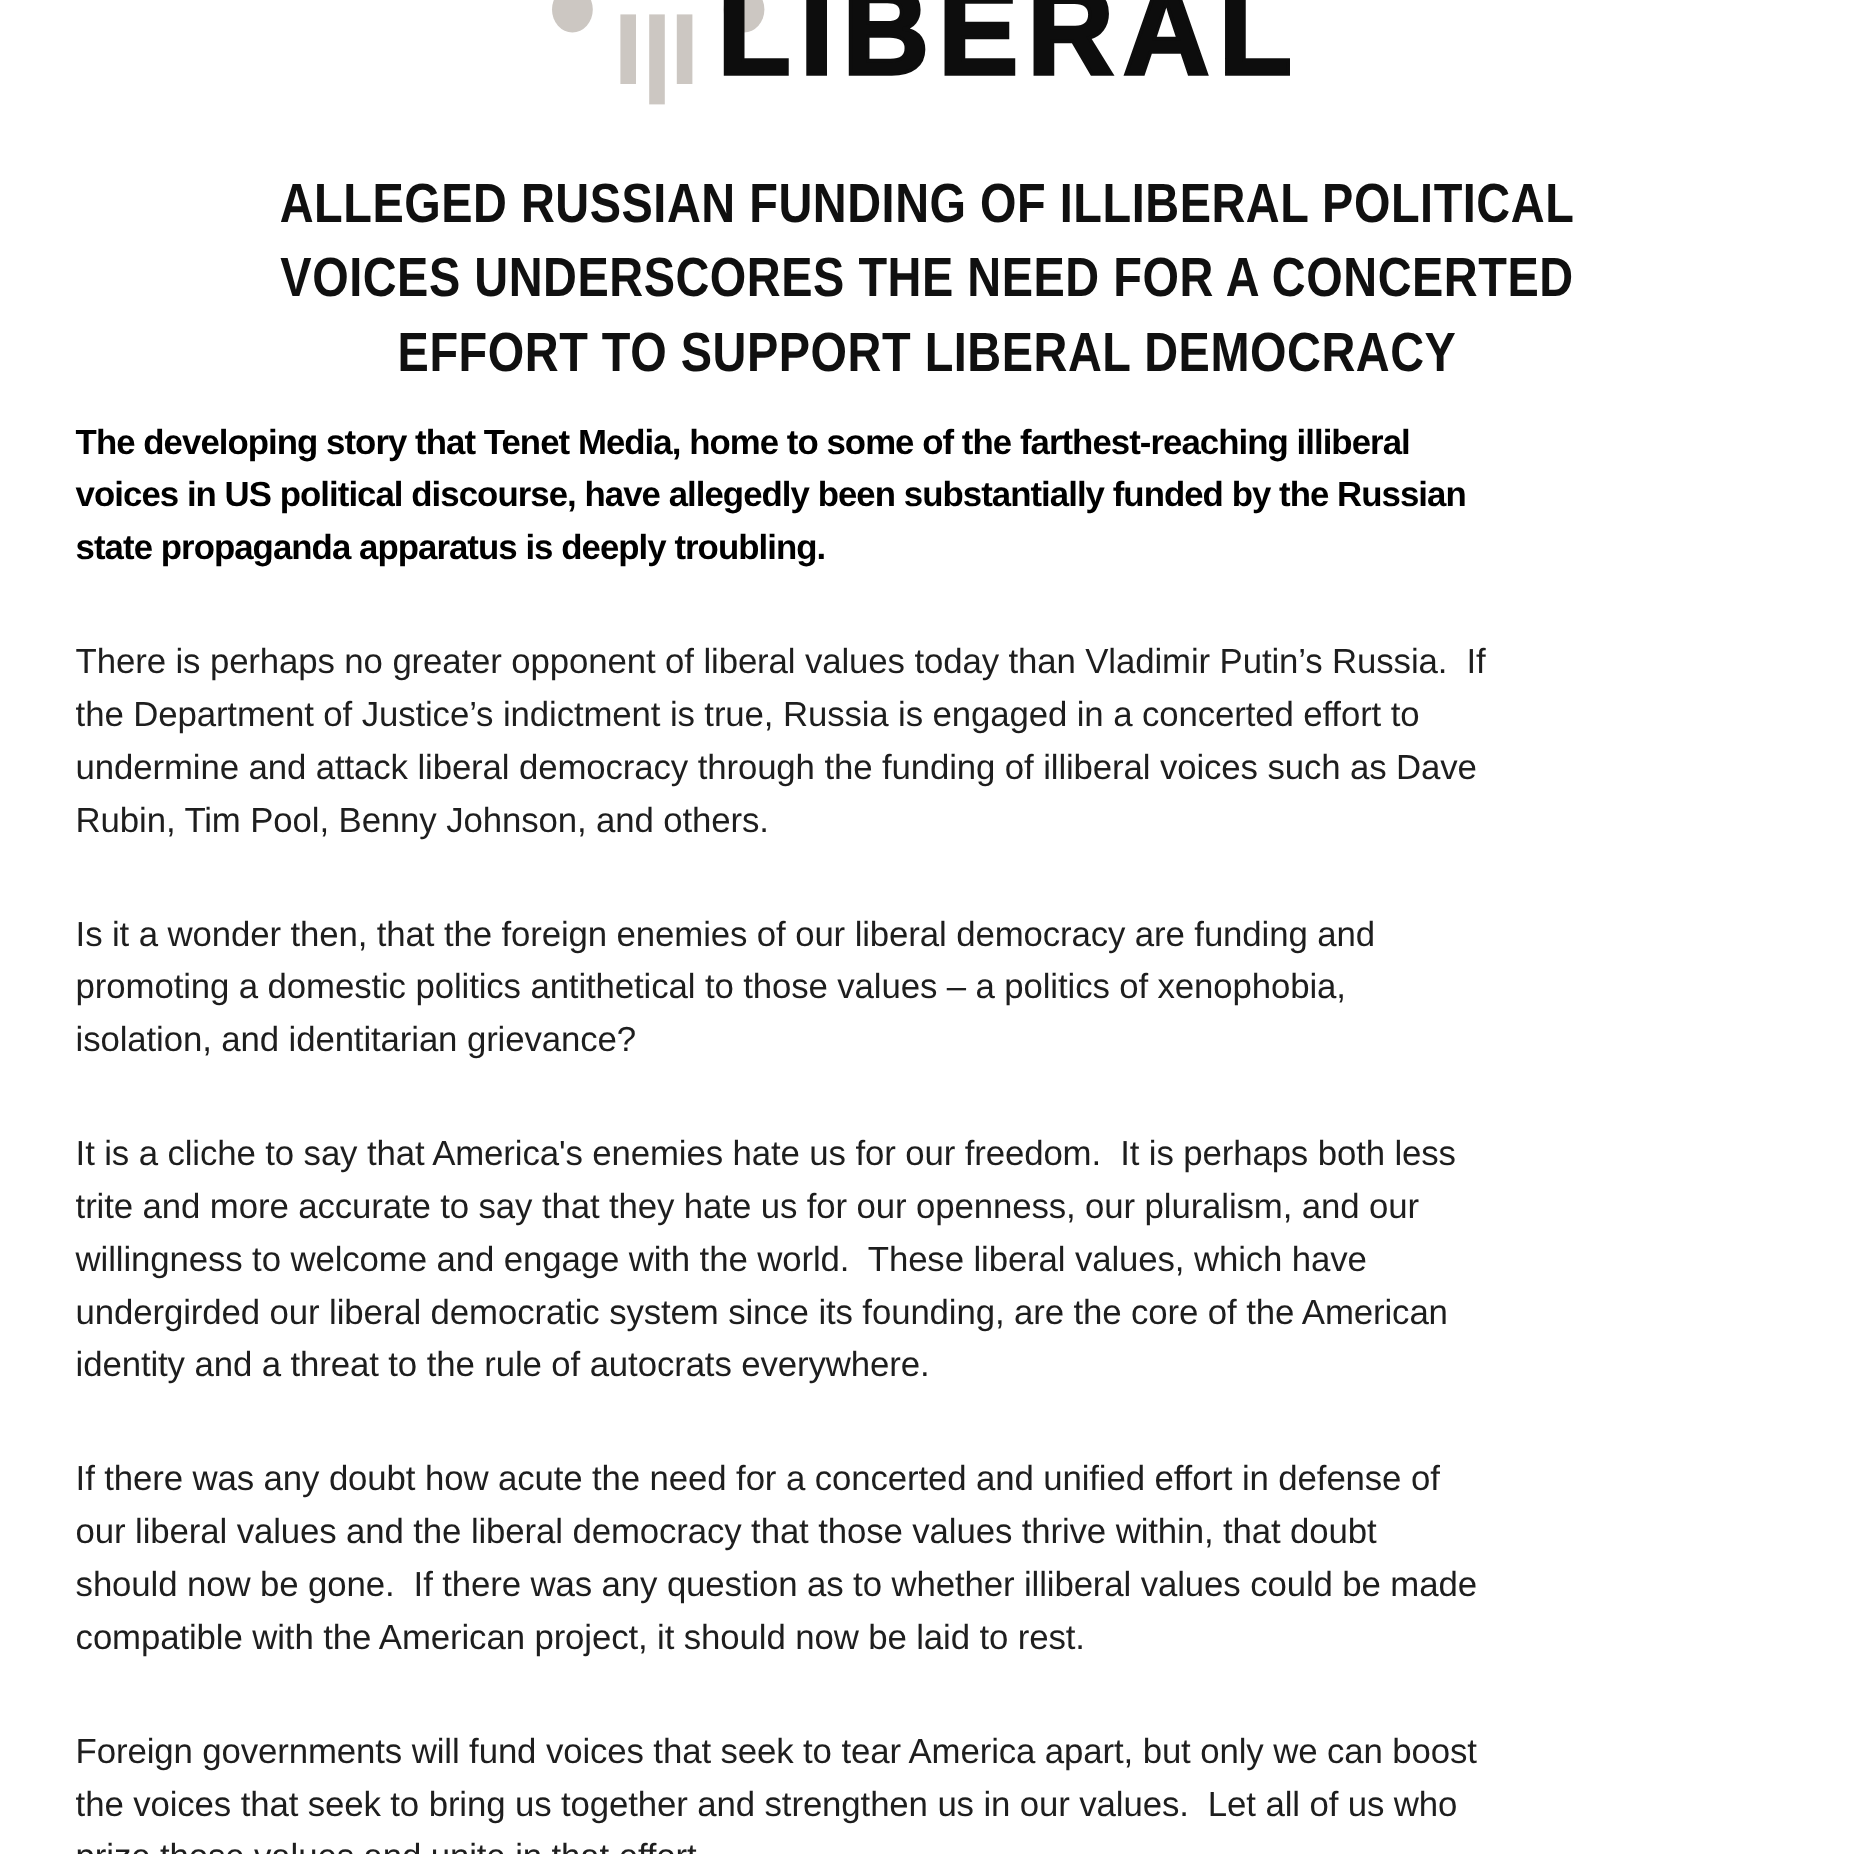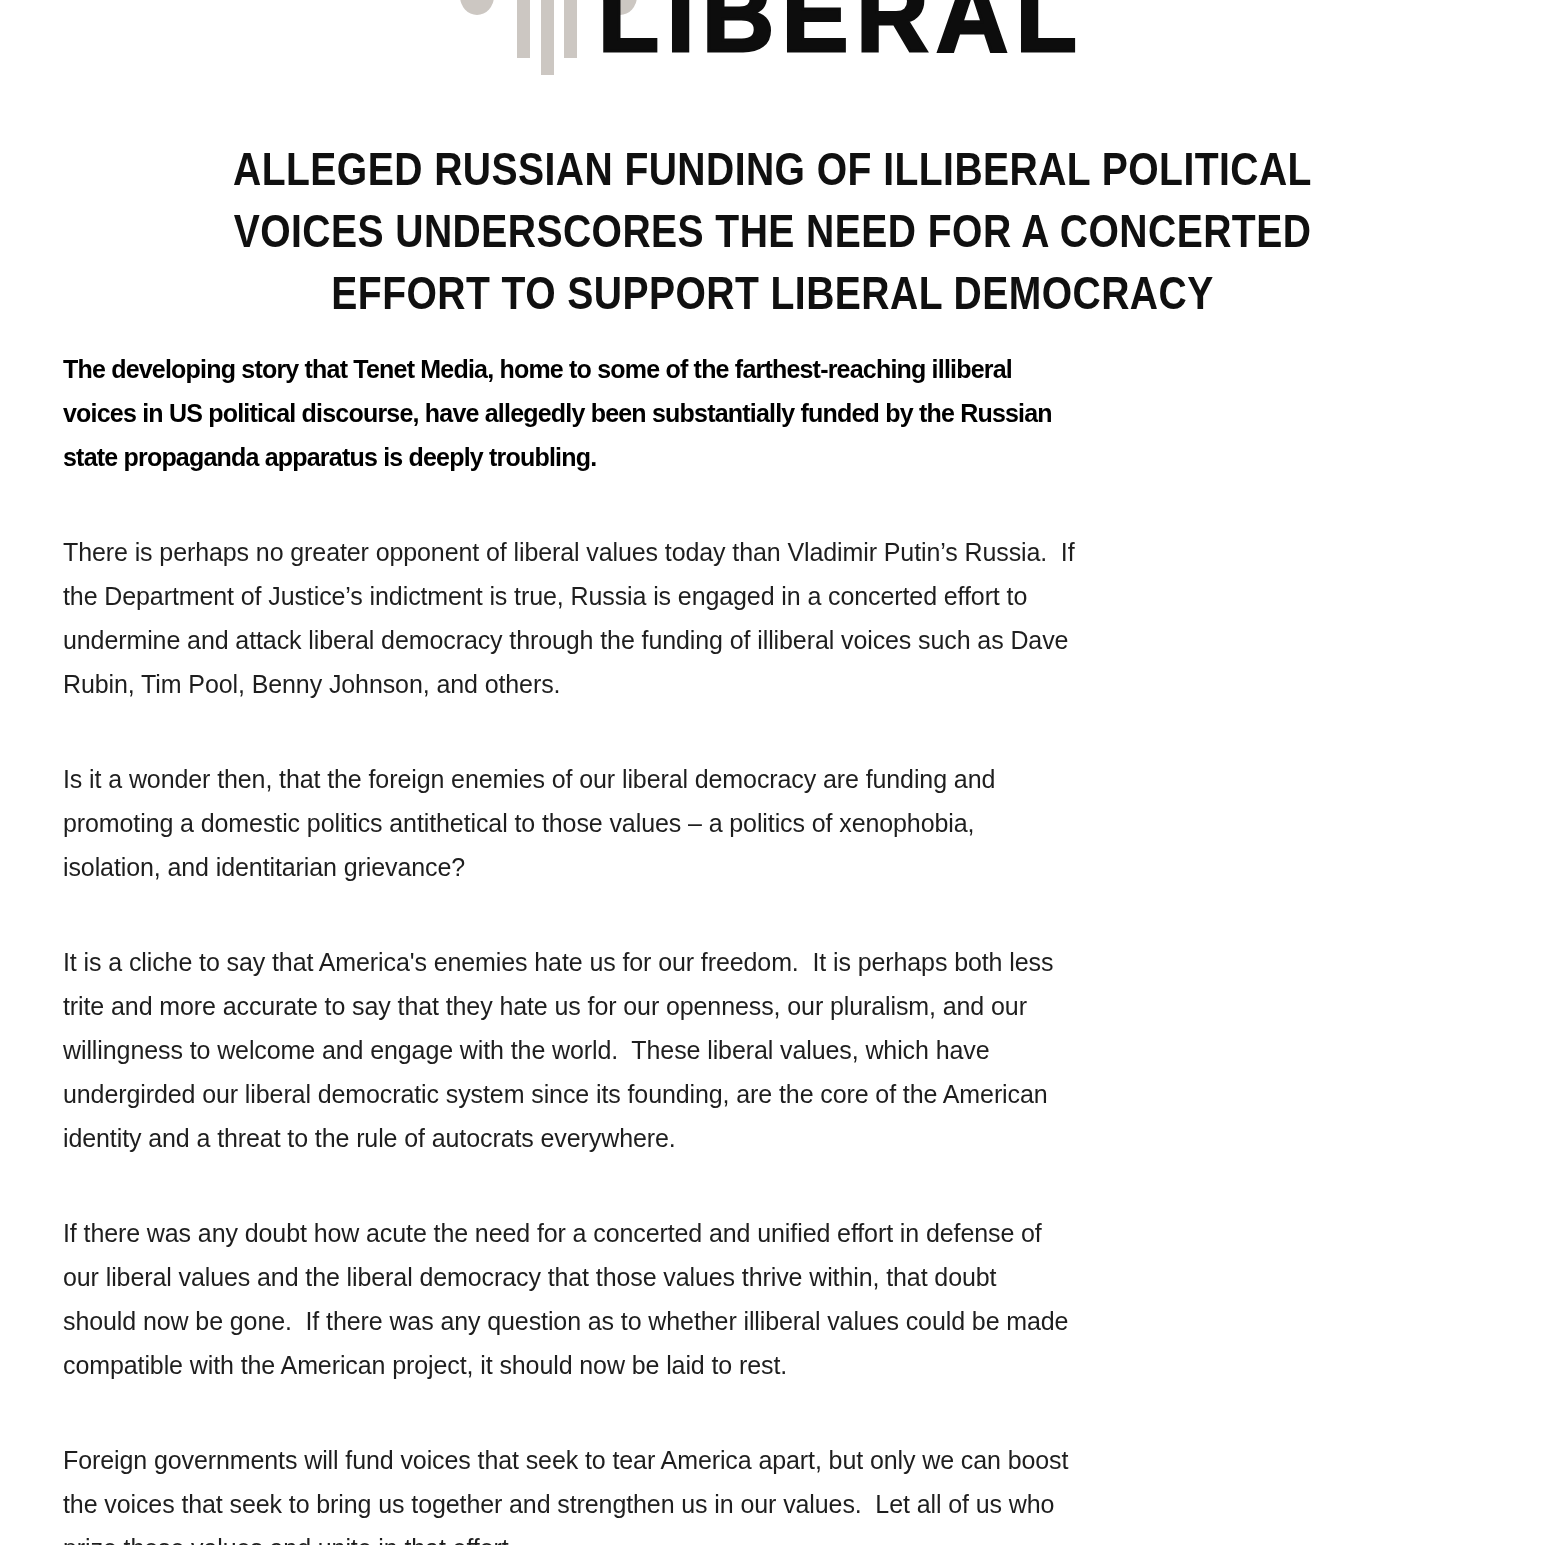--- a/index.html
+++ b/index.html
@@ -6,21 +6,21 @@
   .page {
     position: relative;
     width: 1545px;
     height: 1545px;
     background: #ffffff;
     overflow: hidden;
     font-family: "Liberation Sans", sans-serif;
   }
 
   
-  .logo-area { position: absolute; top: 4px; left: 0; width: 100%; height: 110px; }
+  .logo-area { position: absolute; top: 16px; left: 0; width: 100%; height: 110px; }
   .logo-icon-shape { position: absolute; background: #ccc7c2; }
   .logo-dot { width: 34px; height: 38px; top: -27px; border-radius: 50%; }
   .logo-dot-left  { left: 460px; }
   .logo-dot-right { left: 603px; }
   .logo-bar { width: 13px; top: -4px; }
   .logo-bar-1 { left: 517px; height: 58px; }
   .logo-bar-2 { left: 541px; height: 75px; }
   .logo-bar-3 { left: 564px; height: 58px; }
   .logo-wordmark {
     position: absolute;
@@ -57,21 +57,21 @@
   
   .article {
     position: absolute;
     top: 347px;
     left: 63px;
     width: 1430px;
     color: #1e1e1e;
   }
   .article p {
     margin: 0 0 51px 0;
-    font-size: 25px;
+    font-size: 29px;
     line-height: 44px;
     white-space: pre-wrap;
     letter-spacing: -0.1px;
   }
   .article p.p-bold {
     font-weight: bold;
     color: #000000;
     letter-spacing: -0.8px;
   }
 </style>

